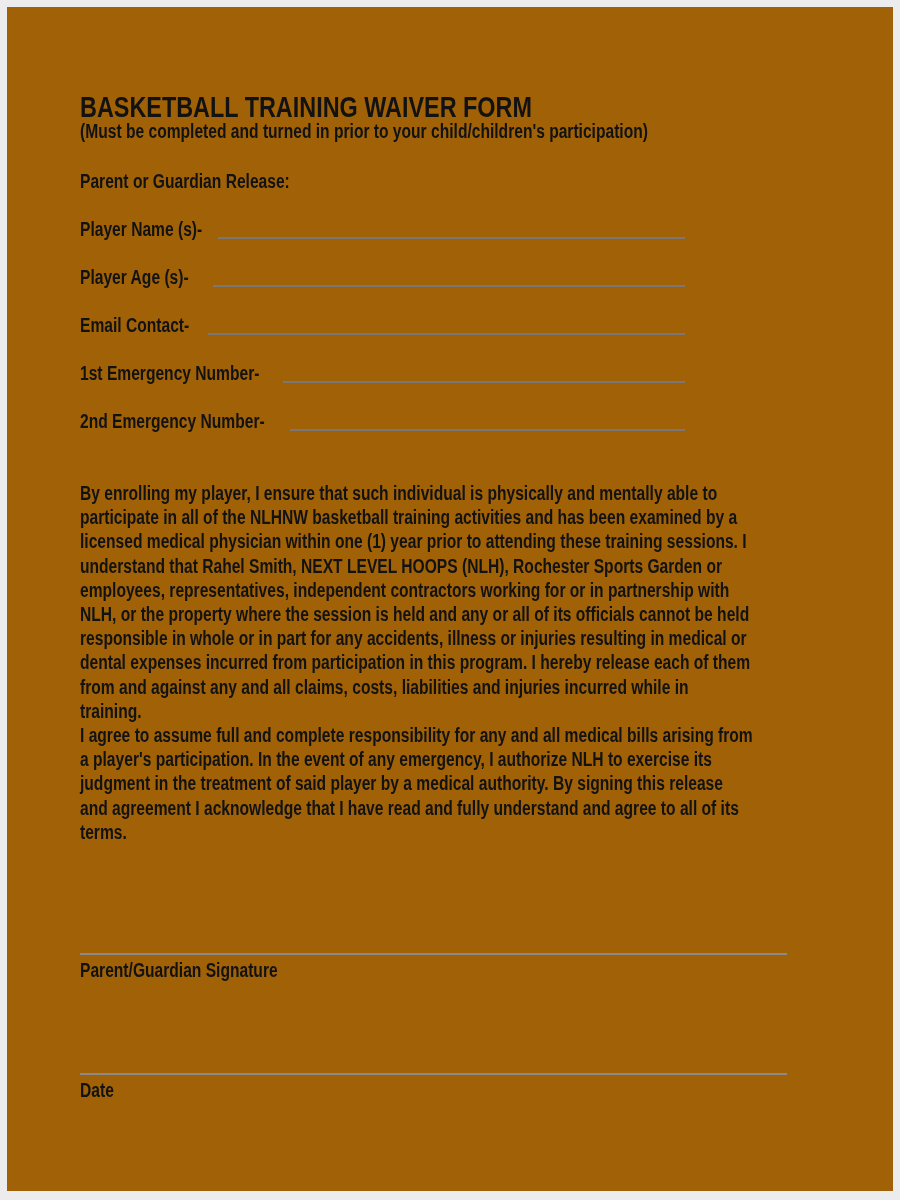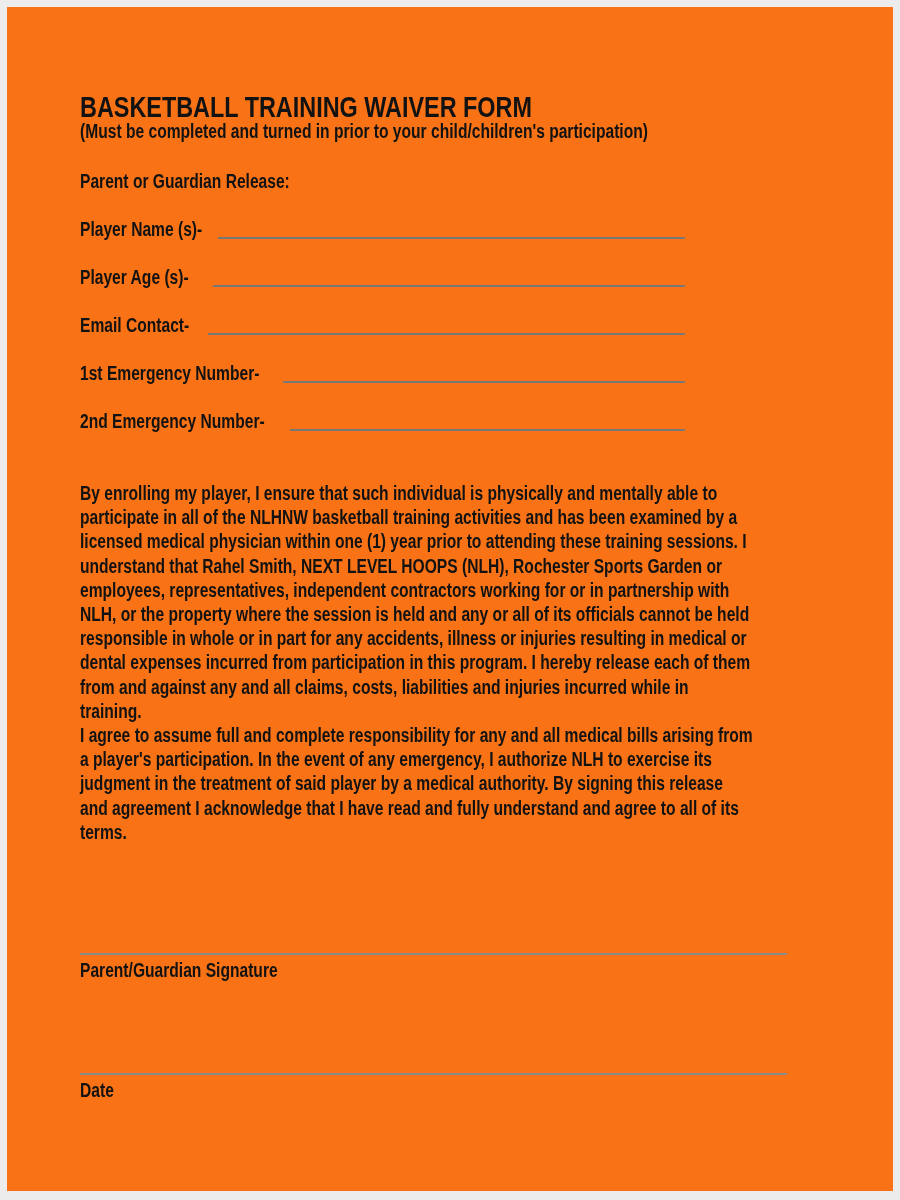--- a/index.html
+++ b/index.html
@@ -14,21 +14,21 @@
     height: 1200px;
     background: #ececec;
     overflow: hidden;
   }
   .page {
     position: absolute;
     left: 7px;
     top: 7px;
     width: 886px;
     height: 1184px;
-    background: #f97316;
+    background: #a16207;
   }
   
   .txt {
     position: absolute;
     color: #121212;
     font-weight: 700;
     white-space: pre;
     transform: scaleX(0.78);
     transform-origin: 0 0;
   }

